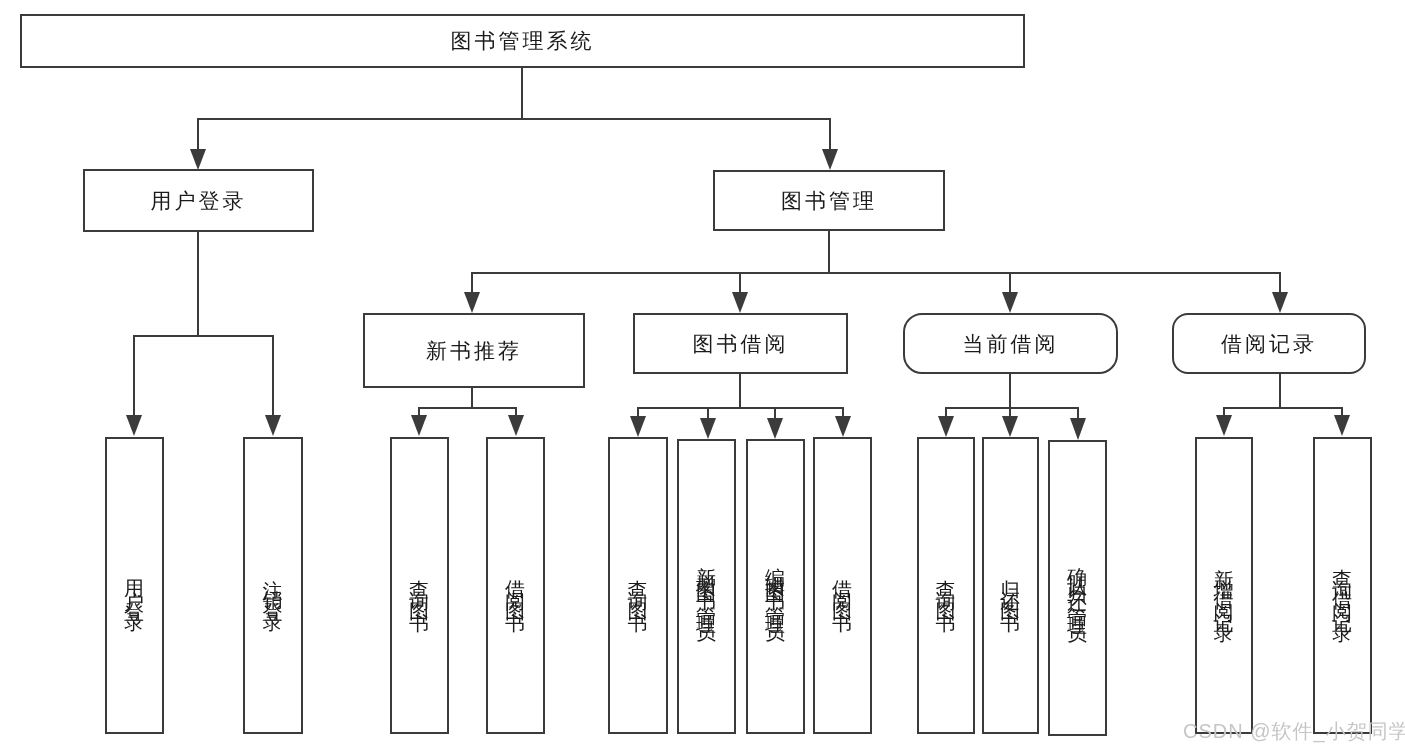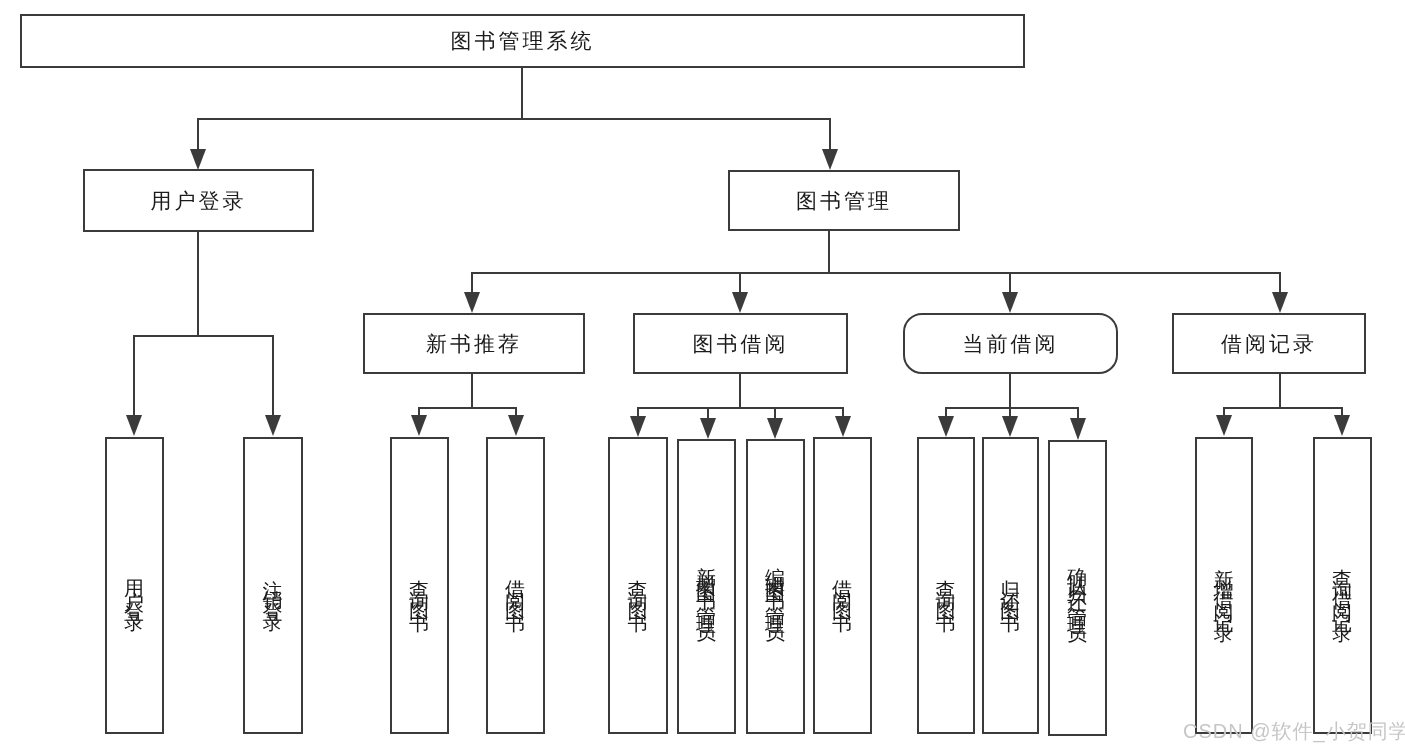--- a/index.html
+++ b/index.html
@@ -128,26 +128,26 @@
       <line x1="1224" y1="407" x2="1224" y2="424"></line>
       <polygon points="1216,415 1232,415 1224,436"></polygon>
       <line x1="1342" y1="407" x2="1342" y2="424"></line>
       <polygon points="1334,415 1350,415 1342,436"></polygon>
     </g>
   </svg>
 
   <div class="node hbox" style="left:20px; top:14px; width:1005px; height:54px;">图书管理系统</div>
 
   <div class="node hbox" style="left:83px; top:169px; width:231px; height:63px;">用户登录</div>
-  <div class="node hbox" style="left:713px; top:170px; width:232px; height:61px;margin-left:15px;">图书管理</div>
+  <div class="node hbox" style="left:713px; top:170px; width:232px; height:61px;">图书管理</div>
 
-  <div class="node hbox" style="left:363px; top:313px; width:222px; height:61px;">新书推荐</div>
+  <div class="node hbox" style="left:363px; top:313px; width:222px; height:75px;">新书推荐</div>
   <div class="node hbox" style="left:633px; top:313px; width:215px; height:61px;text-align:center;">图书借阅</div>
   <div class="node hbox" style="left:903px; top:313px; width:215px; height:61px;border-radius:19px;">当前借阅</div>
-  <div class="node hbox" style="left:1172px; top:313px; width:194px; height:61px;">借阅记录</div>
+  <div class="node hbox" style="left:1172px; top:313px; width:194px; height:61px;border-radius:16px;">借阅记录</div>
 
   <div class="node vbox" style="left:105px; top:437px; width:59px; height:297px;">
     <span class="vtext">用户登录</span>
   </div>
   <div class="node vbox" style="left:243px; top:437px; width:60px; height:297px;">
     <span class="vtext">注销登录</span>
   </div>
 
   <div class="node vbox" style="left:390px; top:437px; width:59px; height:297px;">
     <span class="vtext">查询图书</span>

